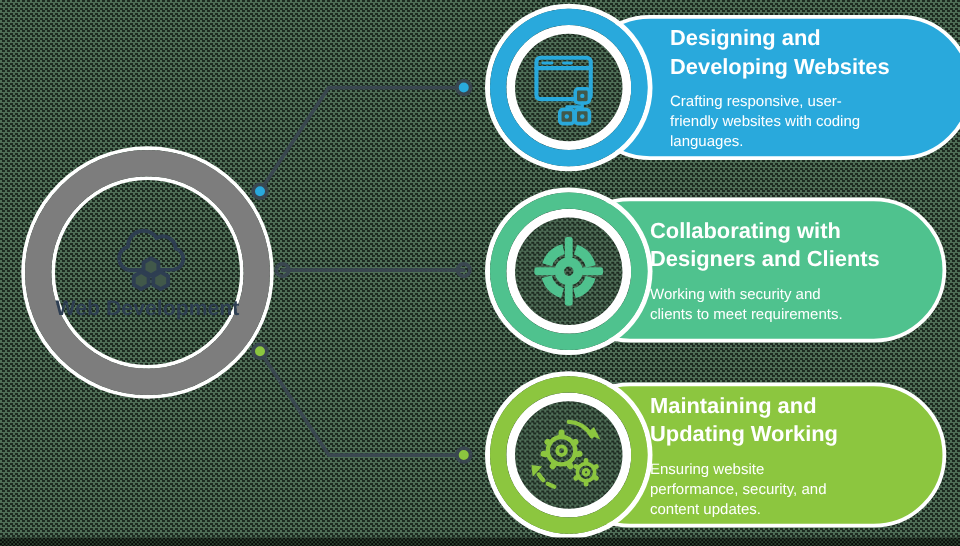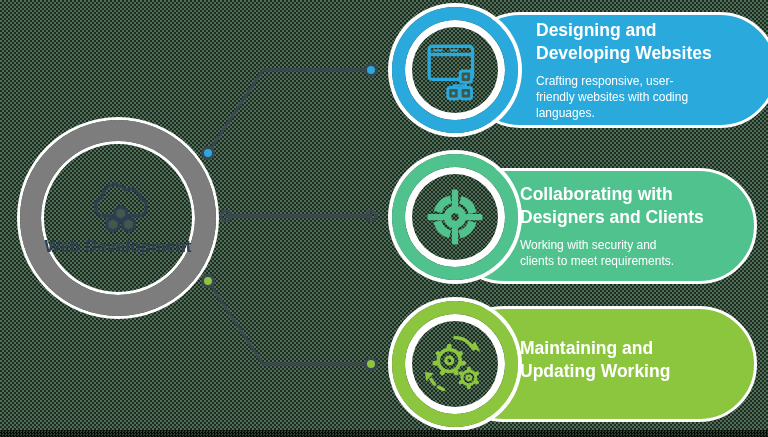--- a/index.html
+++ b/index.html
@@ -19,21 +19,21 @@
   .hub-label{width:158px;margin-top:2px;text-align:center;font-weight:bold;font-size:17px;
        line-height:1.15;color:#2e3e52;}
 
   
   .card{position:absolute;box-sizing:border-box;height:116px;border-radius:58px;
         border:3px solid #ffffff;background:var(--accent);color:#ffffff;
         padding:9px 14px 8px 71px;display:flex;flex-direction:column;justify-content:center;}
   .card h2{margin:0 0 10px 0;font-size:17.5px;line-height:1.28;font-weight:bold;white-space:pre-line;}
   .card p{margin:0;font-size:12px;line-height:1.32;white-space:pre-line;}
   .card.r1{left:462px;top:12px;width:316px;}
-  .card.r2{left:446px;top:168px;width:311px;}
+  .card.r2{left:446px;top:158px;width:311px;}
   .card.r3{left:446px;top:306px;width:311px;}
 
   .ring{position:absolute;left:392px;width:126px;height:126px;box-sizing:border-box;
         border:13px solid var(--accent);border-radius:50%;color:var(--accent);
         box-shadow:0 0 0 4px #ffffff, inset 0 0 0 7px #ffffff;
         display:flex;align-items:center;justify-content:center;}
   .ring.r1{top:7px;}
   .ring.r2{top:154px;}
   .ring.r3{top:301px;}
 </style>
@@ -115,20 +115,23 @@
         <rect x="32" y="21.5" width="14" height="5" rx="1.5"></rect>
       </g>
       <circle cx="24" cy="24" r="14.5" fill="none" stroke="currentColor" stroke-width="6.5" stroke-dasharray="15 7.8" stroke-dashoffset="18.9"></circle>
       <circle cx="24" cy="24" r="6" fill="none" stroke="currentColor" stroke-width="6"></circle>
     </svg>
   </div>
 
   <div class="card r3" style="--accent: #8CC63F;">
     <h2>Maintaining and
 Updating Working</h2>
+    <p>Ensuring website
+performance, security, and
+content updates.</p>
   </div>
   <div class="ring bg-noise r3" style="--accent: #8CC63F;">
     <svg width="60" height="60" viewBox="0 0 52 52">
       <g stroke="currentColor" fill="none" stroke-linecap="round">
 
         <circle cx="21" cy="23" r="9.5" stroke-width="3"></circle>
         <circle cx="21" cy="23" r="3" stroke-width="2.6"></circle>
         <path stroke-width="4.2" d="M21 10.5 V12 M30.7 16.9 L29.5 17.7 M33.5 25.2 L32 25.4 M27.1 33.8 L26.3 32.5 M14.9 33.8 L15.7 32.5 M8.5 25.2 L10 25.4 M11.3 16.9 L12.5 17.7"></path>
 
         <circle cx="38" cy="38" r="6" stroke-width="2.6"></circle>

